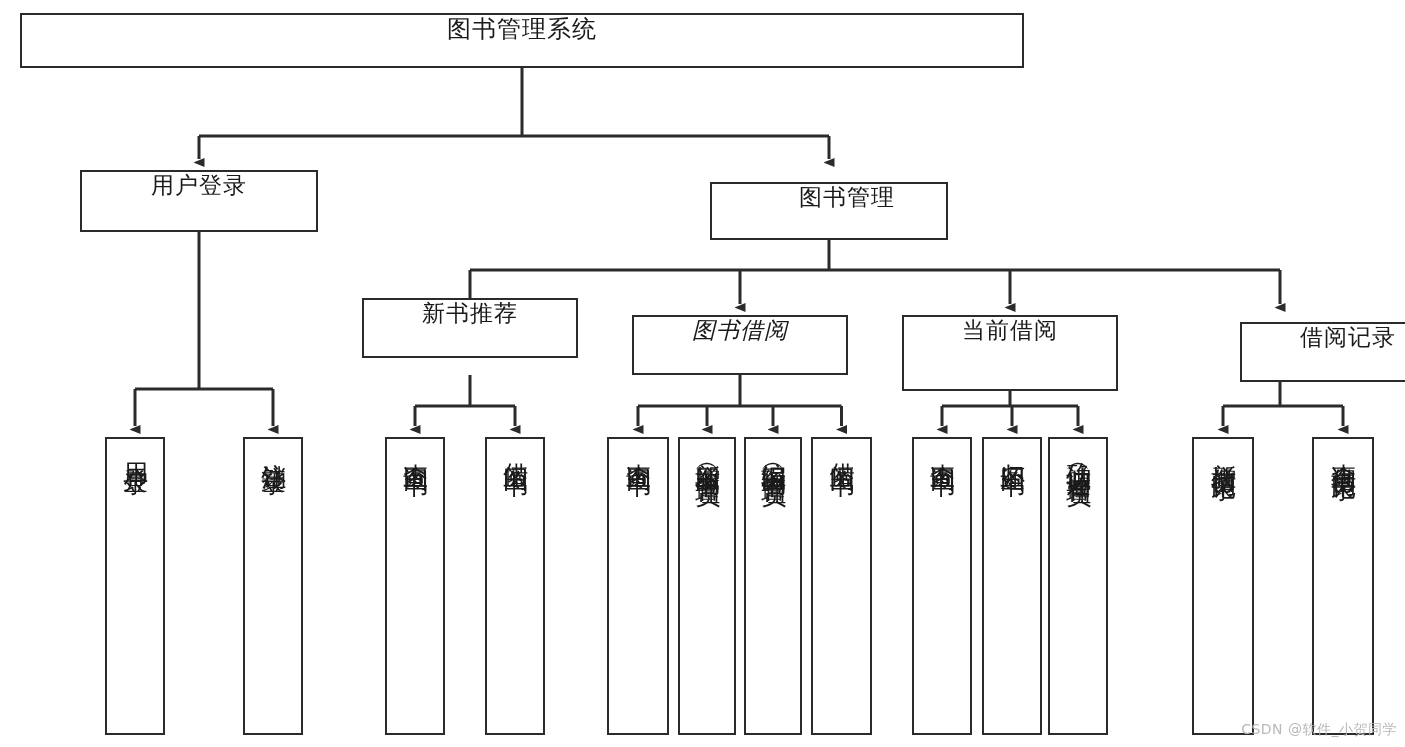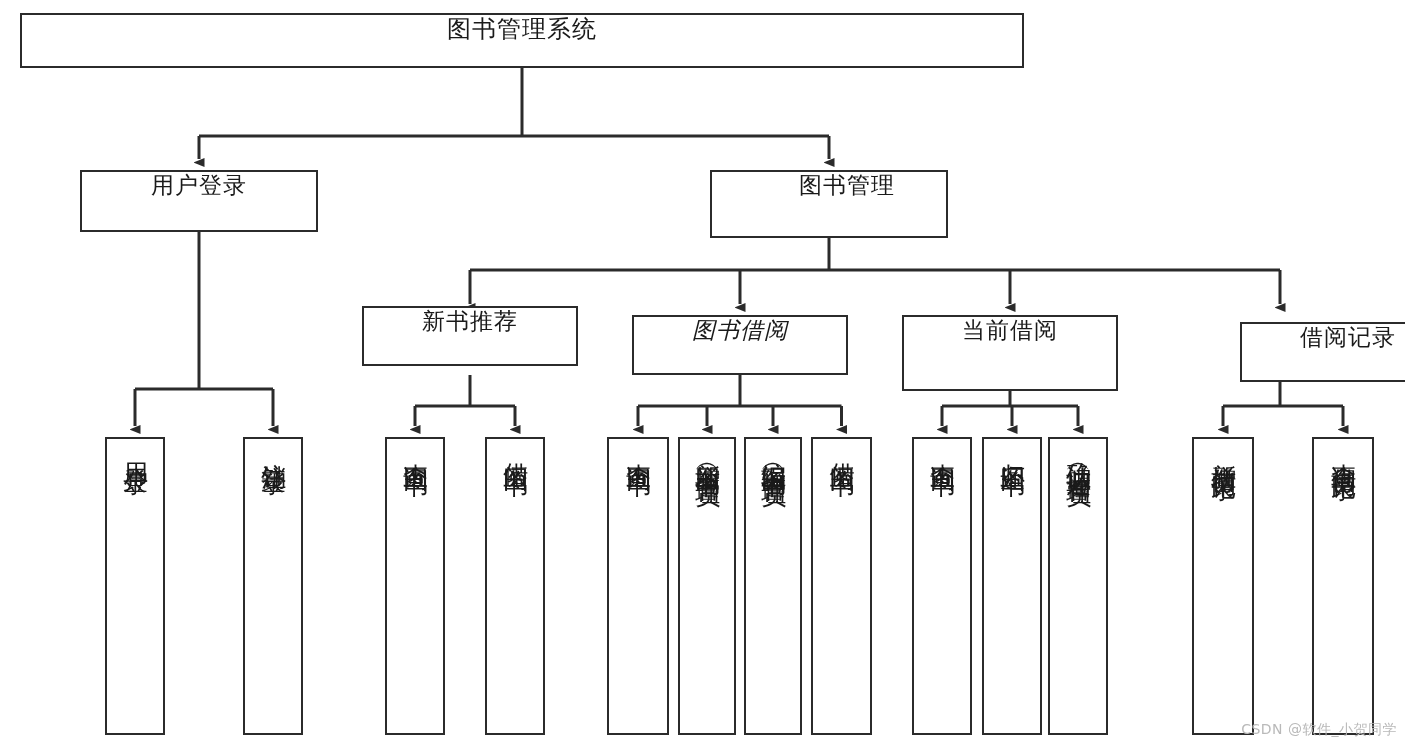--- a/index.html
+++ b/index.html
@@ -122,24 +122,24 @@
       </g>
   </svg>
 
   <div id="node-layer">
       <div class="node horiz root" id="node-root" style="left: 20px; top: 13px; width: 1004px; height: 55px;">
         <span class="lbl">图书管理系统</span>
       </div>
       <div class="node horiz" id="node-userlogin" style="left: 80px; top: 170px; width: 238px; height: 62px;">
         <span class="lbl">用户登录</span>
       </div>
-      <div class="node horiz" id="node-bookmgmt" style="left: 710px; top: 170px; width: 238px; height: 68px; padding-left: 36px;">
+      <div class="node horiz" id="node-bookmgmt" style="left: 710px; top: 182px; width: 238px; height: 58px; padding-left: 36px;">
         <span class="lbl">图书管理</span>
       </div>
-      <div class="node horiz" id="node-newbook" style="left: 362px; top: 306px; width: 216px; height: 60px;">
+      <div class="node horiz" id="node-newbook" style="left: 362px; top: 298px; width: 216px; height: 60px;">
         <span class="lbl">新书推荐</span>
       </div>
       <div class="node horiz" id="node-borrowbook" style="left: 632px; top: 315px; width: 216px; height: 60px; font-style: italic;">
         <span class="lbl">图书借阅</span>
       </div>
       <div class="node horiz" id="node-current" style="left: 902px; top: 315px; width: 216px; height: 76px;">
         <span class="lbl">当前借阅</span>
       </div>
       <div class="node horiz" id="node-records" style="left: 1240px; top: 315px; width: 216px; height: 60px; margin-top: 7px;">
         <span class="lbl">借阅记录</span>

